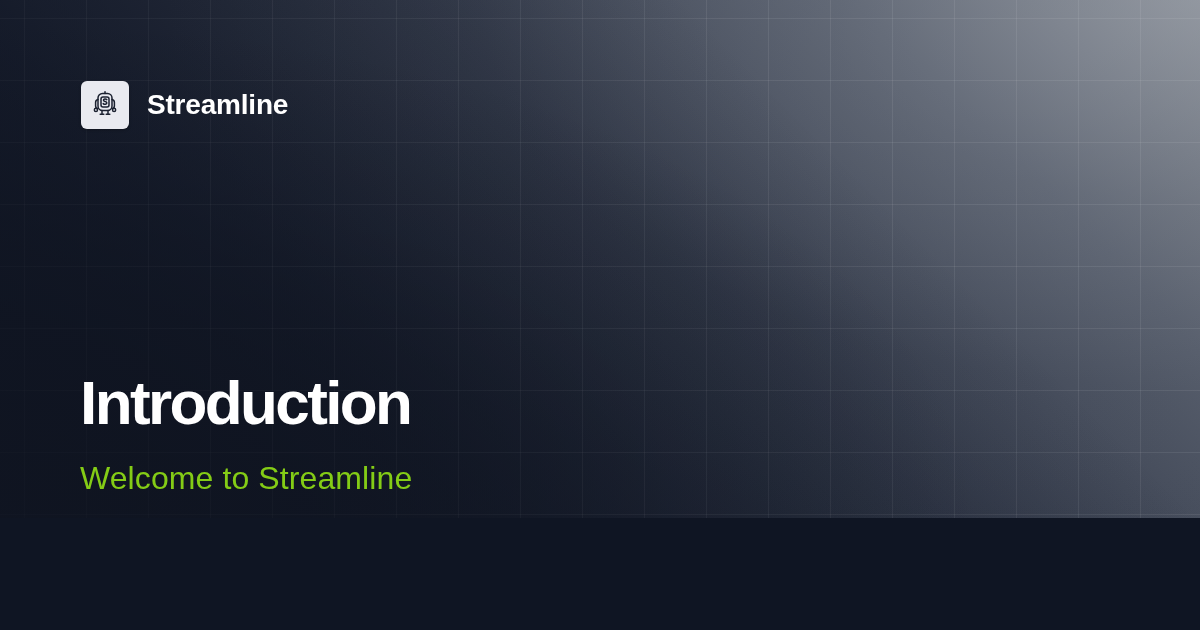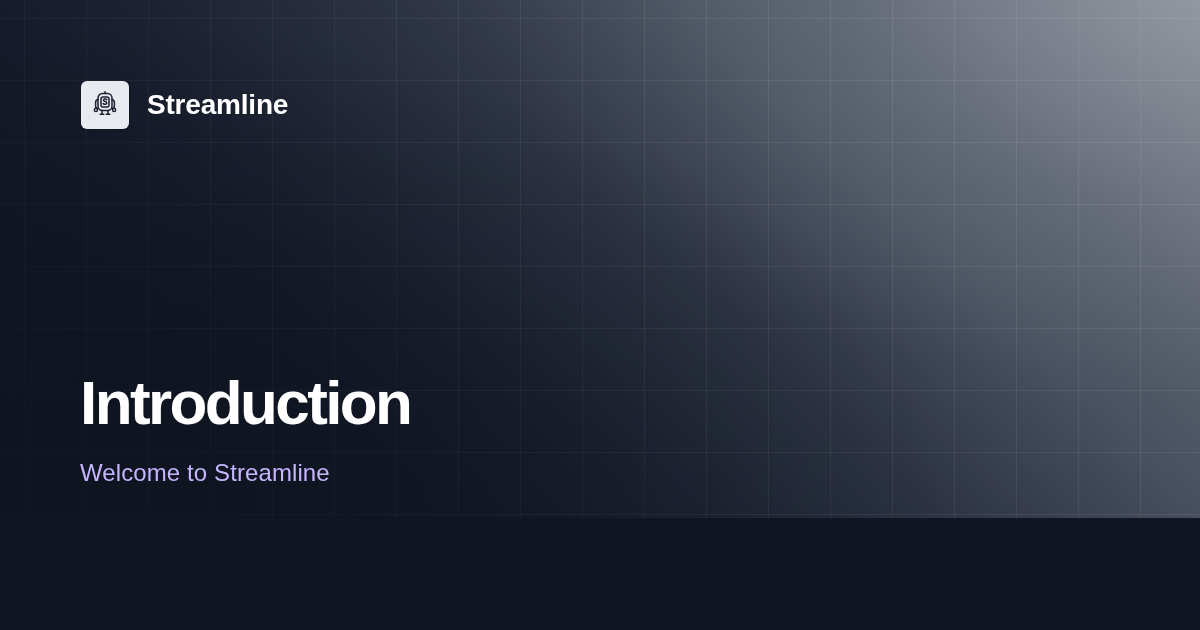--- a/index.html
+++ b/index.html
@@ -146,25 +146,25 @@
     font-size:62px;
     font-weight:700;
     letter-spacing:-2.6px;
     line-height:1.0;
     color:#ffffff;
     white-space:nowrap;
   }
 
   .page-subtitle {
     margin-top:24px;
-    font-size:24px;
+    font-size:32px;
     font-weight:400;
     letter-spacing:0.1px;
     line-height:1.25;
-    color:#c4b5fd;
+    color:#84cc16;
     white-space:nowrap;
   }
 </style>
 </head>
 <body>
 
 <div class="og-card">
 
   <div class="bg-gradient"></div>
   <div class="bg-glow"></div>

